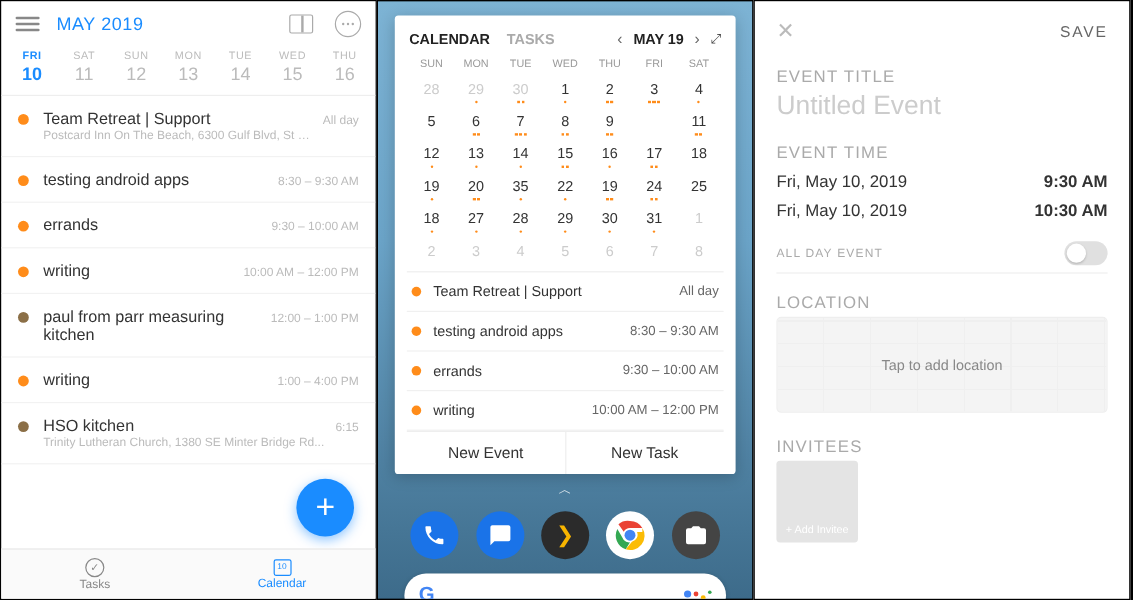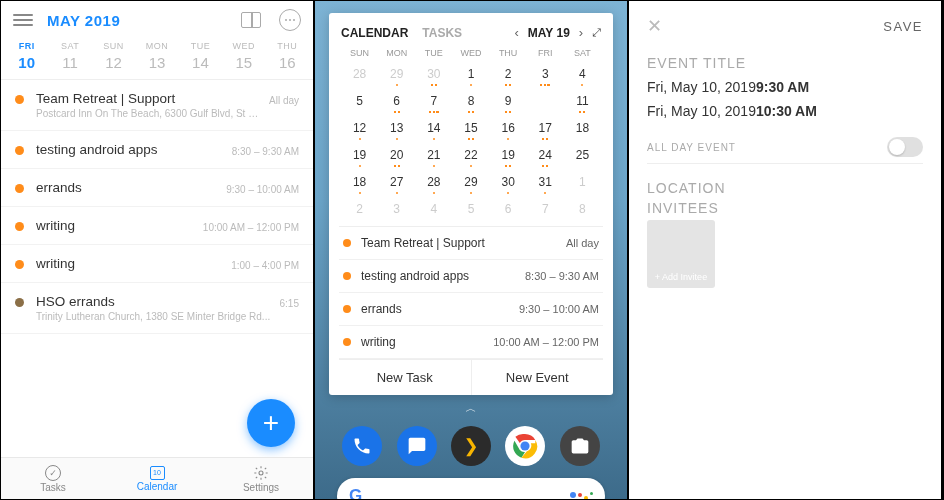--- a/index.html
+++ b/index.html
@@ -3,21 +3,21 @@
 <meta charset="utf-8">
 <style>
 *{margin:0;padding:0;box-sizing:border-box;font-family:-apple-system,BlinkMacSystemFont,Helvetica,Arial,sans-serif;-webkit-font-smoothing:antialiased}
 body{width:944px;height:500px;background:#000;display:flex}
 .panel{height:500px;background:#fff;position:relative;overflow:hidden;border:1px solid #000}
 
 
 .p1{width:314px;flex:0 0 314px}
 .p1-top{display:flex;align-items:center;padding:8px 12px 0}
 .hamburger{width:20px}.hamburger div{height:2px;background:#888;margin:3px 0;border-radius:1px}
-.month{color:#1a8cff;font-weight:700;font-size:15px;margin-left:14px;letter-spacing:.5px}
+.month{color:#1a8cff;font-weight:400;font-size:15px;margin-left:14px;letter-spacing:.5px}
 .p1-top-r{margin-left:auto;display:flex;gap:18px;align-items:center}
 .book{width:20px;height:16px;border:1.5px solid #aaa;border-radius:2px;position:relative}
 .book:after{content:"";position:absolute;left:50%;top:0;bottom:0;width:1.5px;background:#aaa}
 .dots{width:22px;height:22px;border:1.5px solid #aaa;border-radius:50%;display:flex;align-items:center;justify-content:center;gap:2px}
 .dots span{width:2px;height:2px;background:#aaa;border-radius:50%}
 .days{display:flex;padding:10px 4px 8px;border-bottom:1px solid #eee}
 .dcol{flex:1;text-align:center}
 .dlbl{font-size:9px;color:#bbb;letter-spacing:.5px}
 .dnum{font-size:15px;color:#bbb;margin-top:3px}
 .dcol.sel .dlbl,.dcol.sel .dnum{color:#1a8cff;font-weight:600}
@@ -70,21 +70,21 @@
 .sbar{margin:2px 8px 0;height:36px;background:#fff;border-radius:18px;display:flex;align-items:center;padding:0 12px;box-shadow:0 1px 4px rgba(0,0,0,.2)}
 .glogo{font-weight:700;font-size:17px}
 
 
 .p3{width:314px;flex:0 0 314px;padding:14px 18px}
 .p3-top{display:flex;align-items:center;margin-bottom:18px}
 .close{font-size:18px;color:#bbb;font-weight:300}
 .save{margin-left:auto;font-size:13px;letter-spacing:1.5px;color:#666;font-weight:500}
 .lbl{font-size:14px;letter-spacing:1px;color:#aaa;margin-bottom:4px}
 .title{font-size:22px;color:#ccc;font-weight:400;margin-bottom:18px}
-.trow{display:flex;font-size:14px;color:#333;padding:4px 0}
+.trow{display:flex;justify-content:space-between;font-size:14px;color:#333;padding:4px 0}
 .trow span:last-child{font-weight:600}
 .allday{display:flex;align-items:center;justify-content:space-between;font-size:10px;letter-spacing:1px;color:#aaa;margin:14px 0 2px}
 .toggle{width:36px;height:20px;background:#e0e0e0;border-radius:10px;position:relative}
 .toggle:after{content:"";position:absolute;width:16px;height:16px;background:#fff;border-radius:50%;top:2px;left:2px;box-shadow:0 1px 2px rgba(0,0,0,.2)}
 .hr{height:1px;background:#eee;margin:6px 0 16px}
 .loc{height:80px;border:1px solid #eee;border-radius:4px;background:
  linear-gradient(#f4f4f4,#f4f4f4);display:flex;align-items:center;justify-content:center;font-size:12px;color:#888;margin-bottom:20px;position:relative;overflow:hidden}
 .loc:before{content:"";position:absolute;inset:0;background:repeating-linear-gradient(0deg,transparent 0 18px,#ececec 18px 19px),repeating-linear-gradient(90deg,transparent 0 38px,#ececec 38px 39px);opacity:.6}
 .inv{width:68px;height:68px;background:#e4e4e4;border-radius:3px;display:flex;align-items:flex-end;justify-content:center;padding-bottom:6px;font-size:9px;color:#fff}
 svg{display:block}
@@ -163,51 +163,51 @@
         <div class="etime">9:30 – 10:00 AM</div>
       </div>
       <div class="erow">
         <div class="bullet b-orange"></div>
         <div class="etxt">
           <div class="ename">writing</div>
         </div>
         <div class="etime">10:00 AM – 12:00 PM</div>
       </div>
       <div class="erow">
+        <div class="bullet b-brown"></div>
+        <div class="etxt">
+          <div class="ename">paul from parr measuring kitchen</div>
+        </div>
+        <div class="etime">12:00 – 1:00 PM</div>
+      </div>
+      <div class="erow">
         <div class="bullet b-orange"></div>
         <div class="etxt">
           <div class="ename">writing</div>
         </div>
         <div class="etime">1:00 – 4:00 PM</div>
       </div>
       <div class="erow">
         <div class="bullet b-brown"></div>
         <div class="etxt">
-          <div class="ename">HSO errands</div>
+          <div class="ename">HSO kitchen</div>
           <div class="esub">Trinity Lutheran Church, 1380 SE Minter Bridge Rd...</div>
         </div>
         <div class="etime">6:15</div>
       </div>
     </div>
  <div class="fab">+</div>
  <div class="tabbar">
   <div class="tab">
         <div class="tcircle">✓</div>
         <span>Tasks</span>
       </div>
   <div class="tab sel">
         <div class="tcal">10</div>
         <span>Calendar</span>
-      </div>
-  <div class="tab">
-        <svg class="gear" viewBox="0 0 24 24" fill="none" stroke="currentColor" stroke-width="1.6">
-          <circle cx="12" cy="12" r="3"></circle>
-          <path d="M12 2v3M12 19v3M4.2 4.2l2.1 2.1M17.7 17.7l2.1 2.1M2 12h3M19 12h3M4.2 19.8l2.1-2.1M17.7 6.3l2.1-2.1"></path>
-        </svg>
-        <span>Settings</span>
       </div>
  </div>
 </div>
 
 <div class="panel p2">
  <div class="widget">
   <div class="whdr">
    <span class="wtab sel">CALENDAR</span>
    <span class="wtab">TASKS</span>
    <div class="whdr-r">
@@ -241,21 +241,21 @@
         <div class="gc d2">11</div>
         <div class="gc d1">12</div>
         <div class="gc d1">13</div>
         <div class="gc d1">14</div>
         <div class="gc d2">15</div>
         <div class="gc d1">16</div>
         <div class="gc d2">17</div>
         <div class="gc">18</div>
         <div class="gc d1">19</div>
         <div class="gc d2">20</div>
-        <div class="gc d1">21</div>
+        <div class="gc d1">35</div>
         <div class="gc d1">22</div>
         <div class="gc d2">19</div>
         <div class="gc d2">24</div>
         <div class="gc">25</div>
         <div class="gc d1">18</div>
         <div class="gc d1">27</div>
         <div class="gc d1">28</div>
         <div class="gc d1">29</div>
         <div class="gc d1">30</div>
         <div class="gc d1">31</div>
@@ -284,22 +284,22 @@
           <div class="wname">errands</div>
           <div class="wtime">9:30 – 10:00 AM</div>
         </div>
         <div class="wrow">
           <div class="wdot"></div>
           <div class="wname">writing</div>
           <div class="wtime">10:00 AM – 12:00 PM</div>
         </div>
       </div>
   <div class="wbtns">
+   <div class="wbtn">New Event</div>
    <div class="wbtn">New Task</div>
-   <div class="wbtn">New Event</div>
   </div>
  </div>
  <div class="caret">︿</div>
  <div class="dock">
   <div class="app a1">
         <svg width="20" height="20" viewBox="0 0 24 24" fill="#fff">
           <path d="M6.6 10.8c1.4 2.8 3.8 5.1 6.6 6.6l2.2-2.2c.3-.3.7-.4 1-.2 1.1.4 2.4.6 3.6.6.6 0 1 .4 1 1V20c0 .6-.4 1-1 1C10.6 21 3 13.4 3 4c0-.6.4-1 1-1h3.5c.6 0 1 .4 1 1 0 1.2.2 2.5.6 3.6.1.3 0 .7-.2 1l-2.3 2.2z"></path>
         </svg>
       </div>
   <div class="app a2">
@@ -333,31 +333,36 @@
       </span>
  </div>
 </div>
 
 <div class="panel p3">
  <div class="p3-top">
   <span class="close">✕</span>
   <span class="save">SAVE</span>
  </div>
  <div class="lbl">EVENT TITLE</div>
+ <div class="title">Untitled Event</div>
+ <div class="lbl">EVENT TIME</div>
  <div class="trow">
       <span>Fri, May 10, 2019</span>
       <span>9:30 AM</span>
     </div>
  <div class="trow">
       <span>Fri, May 10, 2019</span>
       <span>10:30 AM</span>
     </div>
  <div class="allday">
       <span>ALL DAY EVENT</span>
       <div class="toggle"></div>
     </div>
  <div class="hr"></div>
  <div class="lbl">LOCATION</div>
+ <div class="loc">
+      <span style="position:relative">Tap to add location</span>
+    </div>
  <div class="lbl">INVITEES</div>
  <div class="inv">
       <span>+ Add Invitee</span>
     </div>
 </div>
 
 </body></html>

